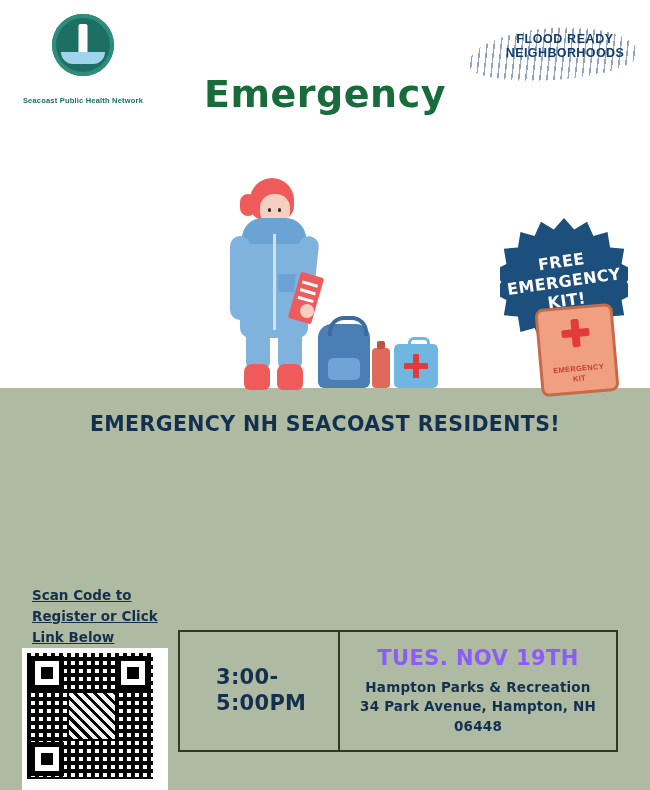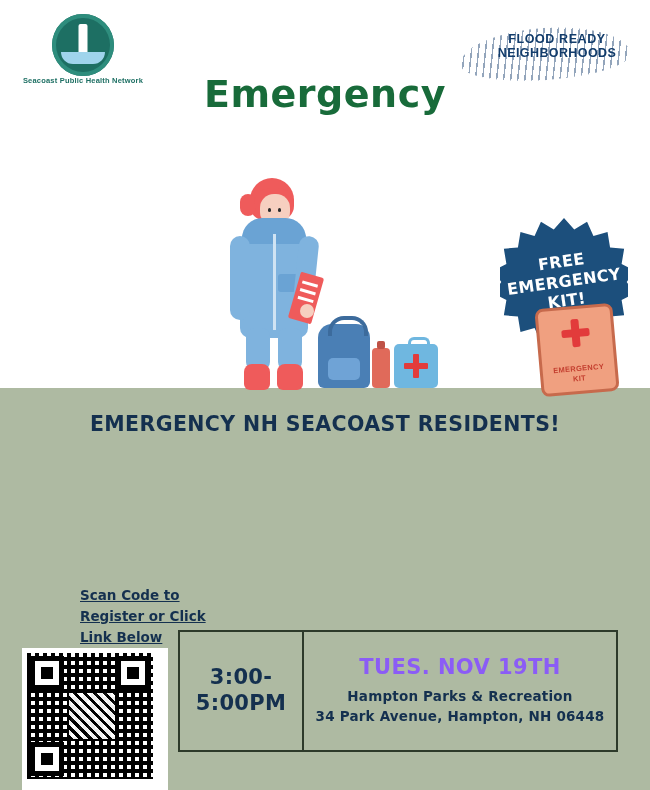--- a/index.html
+++ b/index.html
@@ -63,31 +63,31 @@
   }
   .logo-left .badge:after {
     content: "";
     position: absolute;
     left: 9px; bottom: 12px;
     width: 44px; height: 12px;
     background: #9fd4ec;
     border-radius: 0 0 12px 12px;
   }
   .logo-left .logo-text {
-    margin-top: 0;
+    margin-top: 20px;
     font-family: "Liberation Sans", sans-serif;
     font-size: 7.5px;
     letter-spacing: .2px;
     color: #1d6f63;
     font-weight: bold;
   }
 
   .logo-right {
     position: absolute;
-    right: 20px; top: 22px;
+    right: 12px; top: 22px;
     width: 170px;
     height: 62px;
   }
   .logo-right .swoosh {
     position: absolute;
     left: 0; top: 6px;
     width: 170px; height: 52px;
     background:
       repeating-linear-gradient(100deg, rgba(23,62,110,.55) 0 1.5px, rgba(255,255,255,0) 1.5px 7px);
     border-radius: 50% 50% 50% 50% / 60% 60% 40% 40%;
@@ -322,21 +322,20 @@
 
   
   .scan-text {
     position: absolute; left: 32px; top: 585px;
     width: 160px;
     font-family: "DejaVu Sans", sans-serif;
     font-weight: bold;
     font-size: 13.5px;
     line-height: 1.55;
     color: #14304f;
-    margin-left: 48px;
   }
   .scan-text span { text-decoration: underline; }
   .qr {
     position: absolute; left: 22px; top: 648px;
     width: 136px; height: 136px;
     background: #ffffff;
     padding: 5px;
   }
   .qr-inner {
     width: 126px; height: 126px;
@@ -374,23 +373,23 @@
     display: flex;
   }
   .details .time {
     width: 122px;
     border-right: 2px solid #2d3a2a;
     display: flex; align-items: center; justify-content: center;
     font-family: "DejaVu Sans", sans-serif;
     font-weight: bold;
     font-size: 21px;
     color: #14304f;
-    text-align: center;
     line-height: 1.22;
     letter-spacing: .3px;
+    margin-left: 36px;
   }
   .details .where {
     flex: 1;
     display: flex; flex-direction: column;
     align-items: center; justify-content: center;
     text-align: center;
     padding: 4px 10px;
   }
   .details .date {
     font-family: "DejaVu Sans", sans-serif;

